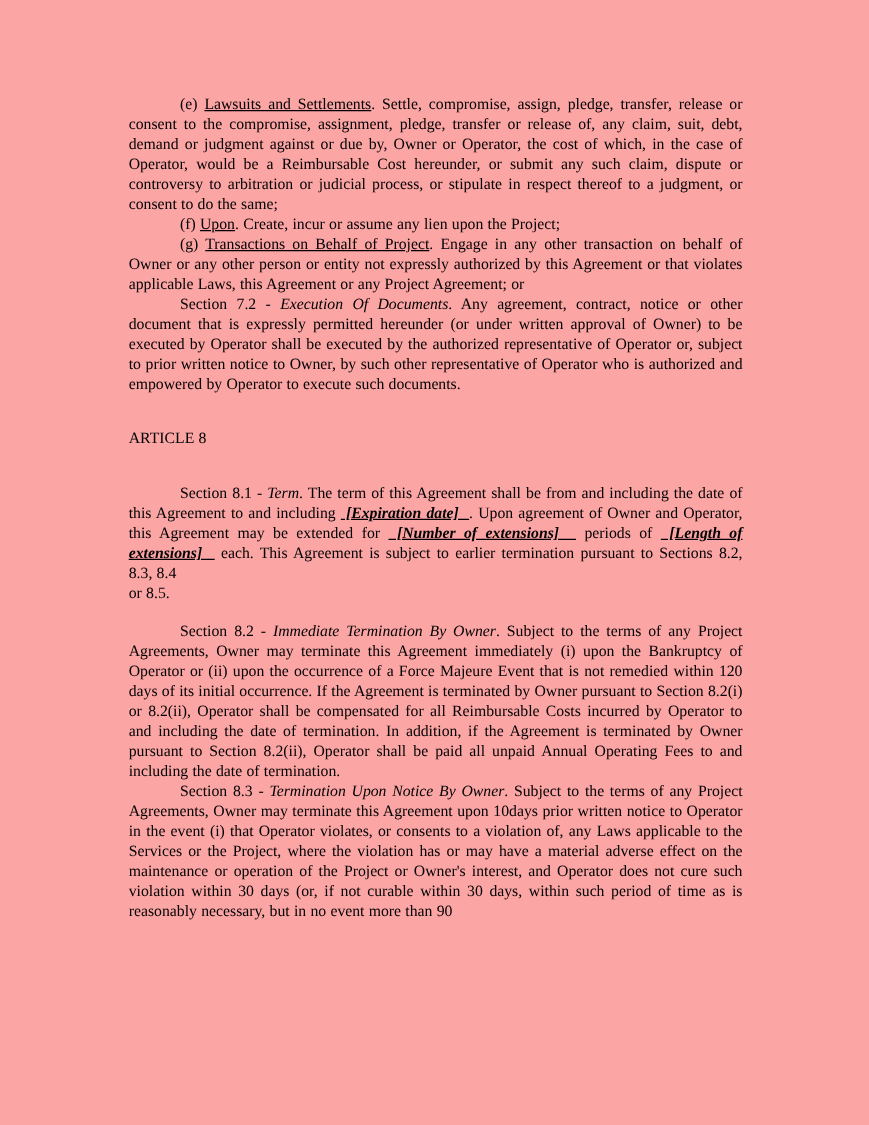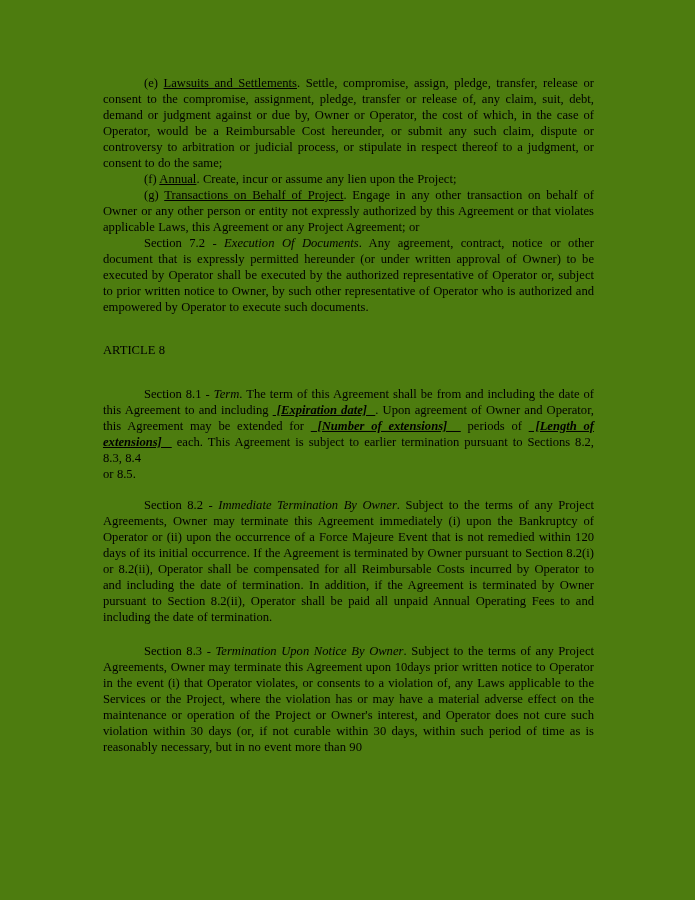--- a/index.html
+++ b/index.html
@@ -31,39 +31,39 @@
   .para.body {
     text-align: justify;
     text-indent: 41px;
   }
   .para.center {
     text-align: left;
     text-indent: 0;
     line-height: 19px;
   }
   .before-small  { }
-  .before-medium { margin-top: 18px; }
+  .before-medium { }
   .before-large  { margin-top: 26px; }
   .before-xlarge { margin-top: 15px; }
   .run    { }
   .run-u  { text-decoration: underline; }
   .run-i  { font-style: italic; }
   .run-biu {
     font-weight: bold;
     font-style: italic;
     text-decoration: underline;
   }
 </style>
 </head>
 <body>
 
-<div class="page" style="background: #4d7c0f; color: rgb(0, 0, 0);">
+<div class="page" style="background: #fca5a5; color: rgb(0, 0, 0);">
   <div class="text-block">
       <p class="para body"><span class="run">(e) </span><span class="run-u">Lawsuits and Settlements</span><span class="run">. Settle, compromise, assign, pledge, transfer, release or consent to the compromise, assignment, pledge, transfer or release of, any claim, suit, debt, demand or judgment against or due by, Owner or Operator, the cost of which, in the case of Operator, would be a Reimbursable Cost hereunder, or submit any such claim, dispute or controversy to arbitration or judicial process, or stipulate in respect thereof to a judgment, or consent to do the same;</span></p>
-      <p class="para body"><span class="run">(f) </span><span class="run-u">Annual</span><span class="run">. Create, incur or assume any lien upon the Project;</span></p>
+      <p class="para body"><span class="run">(f) </span><span class="run-u">Upon</span><span class="run">. Create, incur or assume any lien upon the Project;</span></p>
       <p class="para body"><span class="run">(g) </span><span class="run-u">Transactions on Behalf of Project</span><span class="run">. Engage in any other transaction on behalf of Owner or any other person or entity not expressly authorized by this Agreement or that violates applicable Laws, this Agreement or any Project Agreement; or</span></p>
       <p class="para body before-small"><span class="run">Section 7.2 - </span><span class="run-i">Execution Of Documents</span><span class="run">. Any agreement, contract, notice or other document that is expressly permitted hereunder (or under written approval of Owner) to be executed by Operator shall be executed by the authorized representative of Operator or, subject to prior written notice to Owner, by such other representative of Operator who is authorized and empowered by Operator to execute such documents.</span></p>
       <p class="para center before-large"><span class="run">ARTICLE 8</span></p>
       <p class="para body before-large"><span class="run">Section 8.1 - </span><span class="run-i">Term</span><span class="run">. The term of this Agreement shall be from and including the date of this Agreement to and including </span><span class="run-biu">&nbsp;[Expiration date]&nbsp;&nbsp;</span><span class="run">.  Upon agreement of Owner and Operator, this Agreement may be extended for </span><span class="run-biu">&nbsp;[Number of extensions]&nbsp;&nbsp;</span><span class="run"> periods of </span><span class="run-biu">&nbsp;[Length of extensions]&nbsp;&nbsp;</span><span class="run"> each.  This Agreement is subject to earlier termination pursuant to Sections 8.2, 8.3, 8.4</span><br><span class="run">or 8.5.</span></p>
       <p class="para body before-xlarge"><span class="run">Section 8.2 - </span><span class="run-i">Immediate Termination By Owner</span><span class="run">.  Subject to the terms of any Project Agreements, Owner may terminate this Agreement immediately (i) upon the Bankruptcy of Operator or (ii) upon the occurrence of a Force Majeure Event that is not remedied within 120 days of its initial occurrence.  If the Agreement is terminated by Owner pursuant to Section 8.2(i) or 8.2(ii), Operator shall be compensated for all Reimbursable Costs incurred by Operator to and including the date of termination.  In addition, if the Agreement is terminated by Owner pursuant to Section 8.2(ii), Operator shall be paid all unpaid Annual Operating Fees to and including the date of termination.</span></p>
       <p class="para body before-medium"><span class="run">Section 8.3 - </span><span class="run-i">Termination Upon Notice By Owner</span><span class="run">.  Subject to the terms of any Project Agreements, Owner may terminate this Agreement upon 10days prior written notice to Operator in the event (i) that Operator violates, or consents to a violation of, any Laws applicable to the Services or the Project, where the violation has or may have a material adverse effect on the maintenance or operation of the Project or Owner's interest, and Operator does not cure such violation within 30 days (or, if not curable within 30 days, within such period of time as is reasonably necessary, but in no event more than 90</span></p>
     </div>
 </div>
 
 </body></html>

